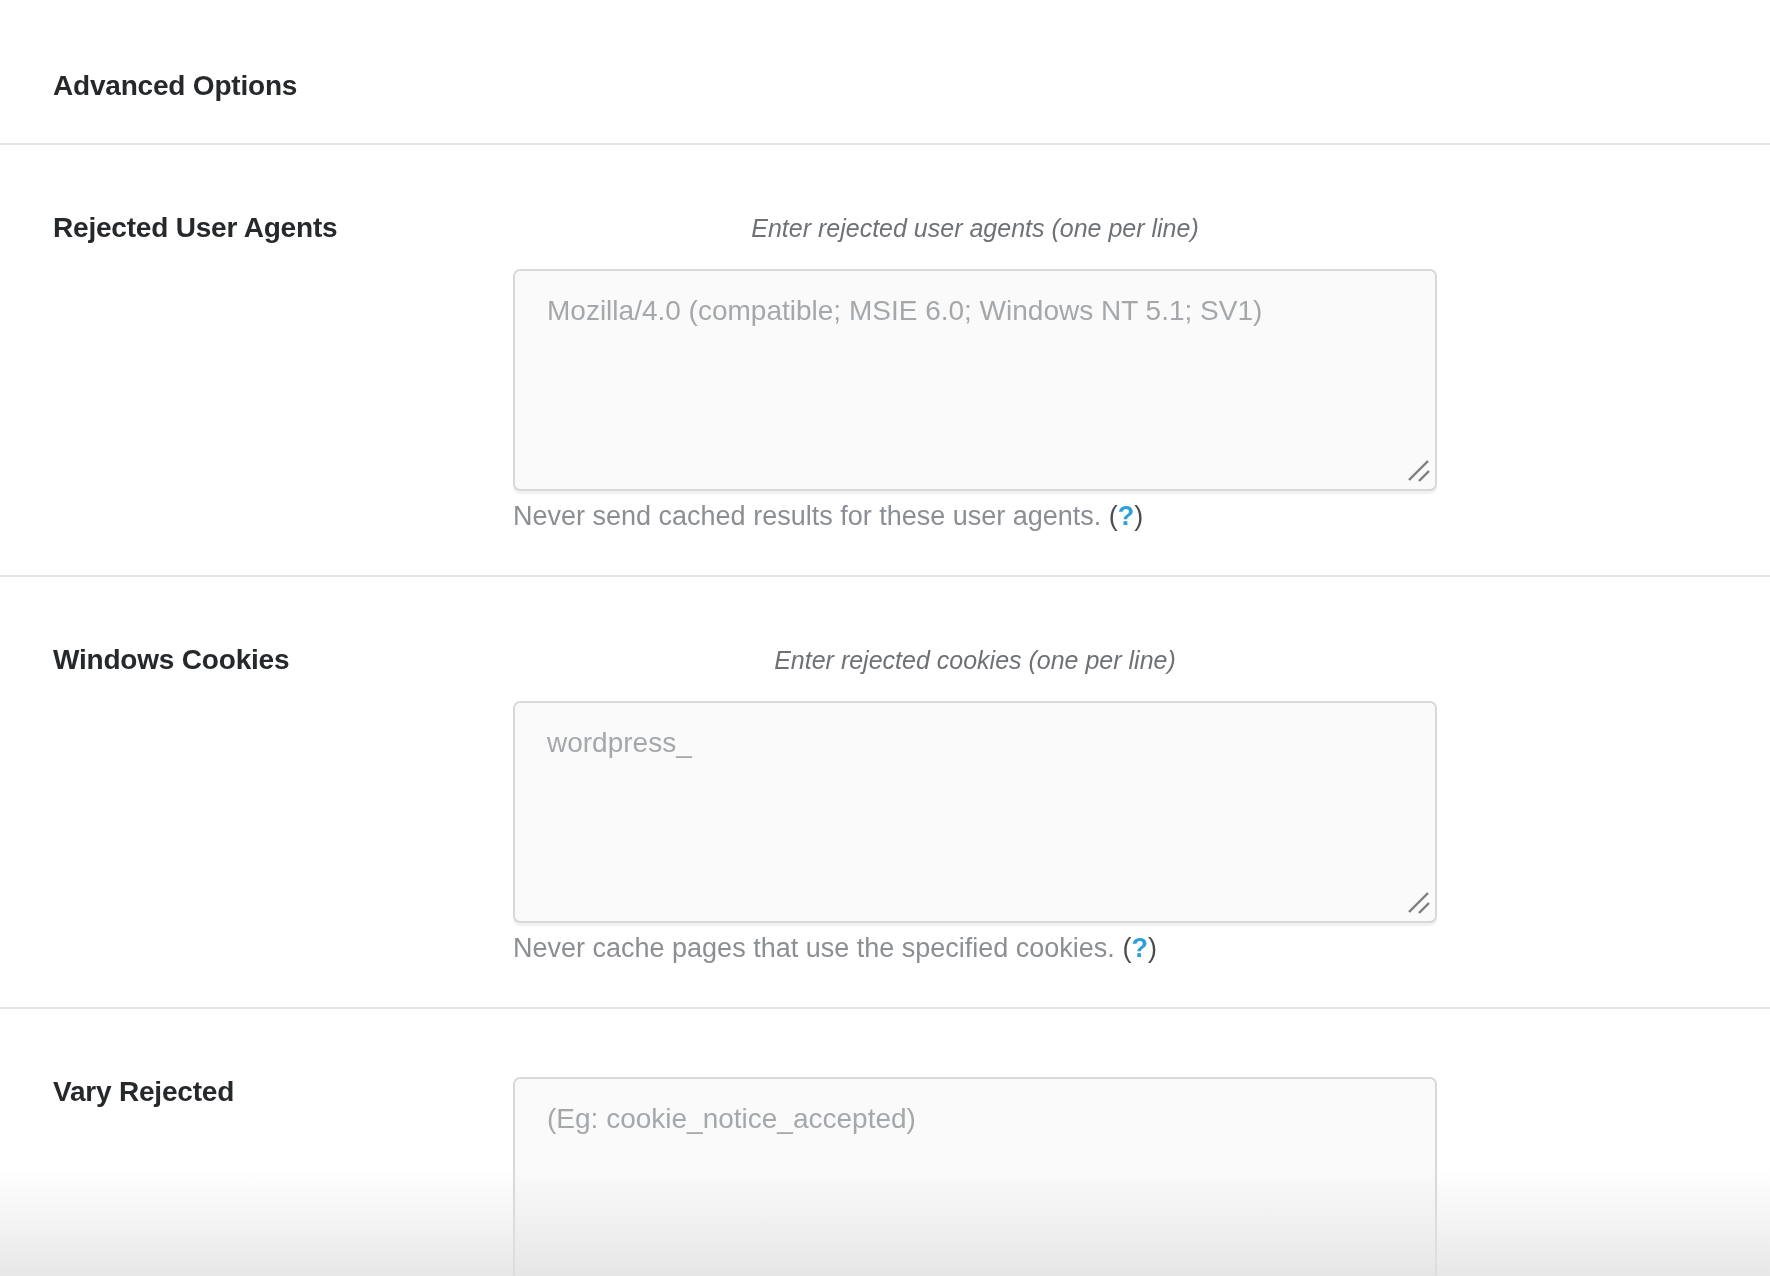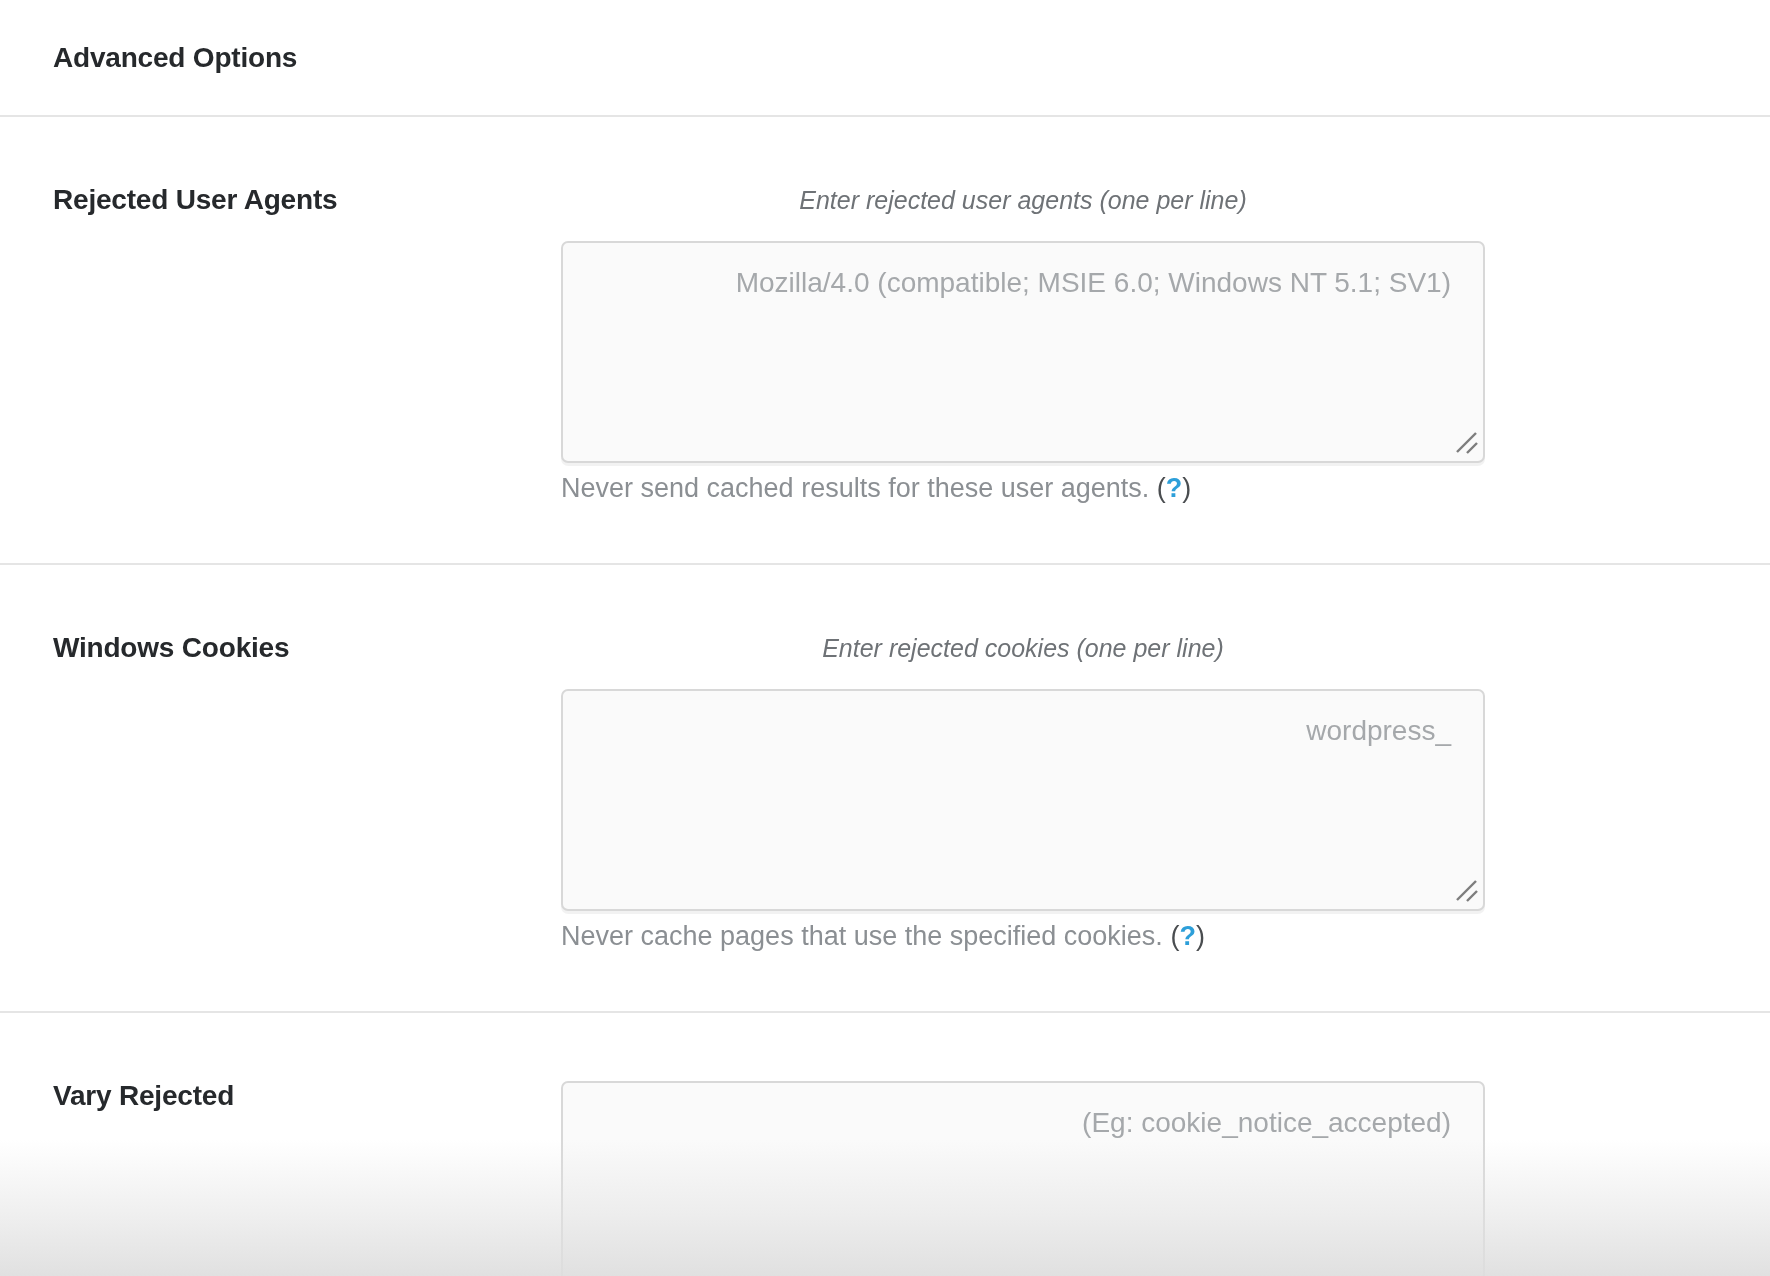--- a/index.html
+++ b/index.html
@@ -6,35 +6,35 @@
   html, body { width: 1770px; height: 1276px; overflow: hidden; background: #ffffff; }
   body { font-family: "Liberation Sans", sans-serif; position: relative; }
 
   .page { width: 1770px; height: 1276px; position: relative; background: #fff; }
 
   
   .header {
     height: 117px;
     padding: 42px 0 0 53px;
     border-bottom: 2px solid #e5e5e5;
+    margin-top: 28px;
   }
   .page-title {
     font-size: 28px;
     font-weight: 700;
     color: #26292c;
     letter-spacing: -0.2px;
   }
 
   
   .section {
     display: flex;
     align-items: flex-start;
-    padding: 68px 30px 58px 53px;
+    padding: 68px 30px 42px 53px;
     border-bottom: 2px solid #e5e5e5;
-    gap: 48px;
   }
   .section--last { border-bottom: none; }
 
   .col-left { width: 460px; flex-shrink: 0; }
   .section-title {
     font-size: 28px;
     font-weight: 700;
     color: #26292c;
     letter-spacing: -0.2px;
     line-height: 30px;
@@ -59,21 +59,20 @@
     border: 2px solid #d8d8d8;
     border-radius: 7px;
     box-shadow: 0 3px 0 rgba(0,0,0,0.05);
     padding: 20px 32px;
     font-family: "Liberation Sans", sans-serif;
     font-size: 28px;
     line-height: 40px;
     color: #444;
     resize: none;
     outline: none;
-    text-align: right;
   }
   textarea::placeholder { color: #a5a8ab; opacity: 1; }
 
   .grip {
     position: absolute;
     right: 7px;
     bottom: 9px;
     width: 26px;
     height: 26px;
     cursor: nwse-resize;

